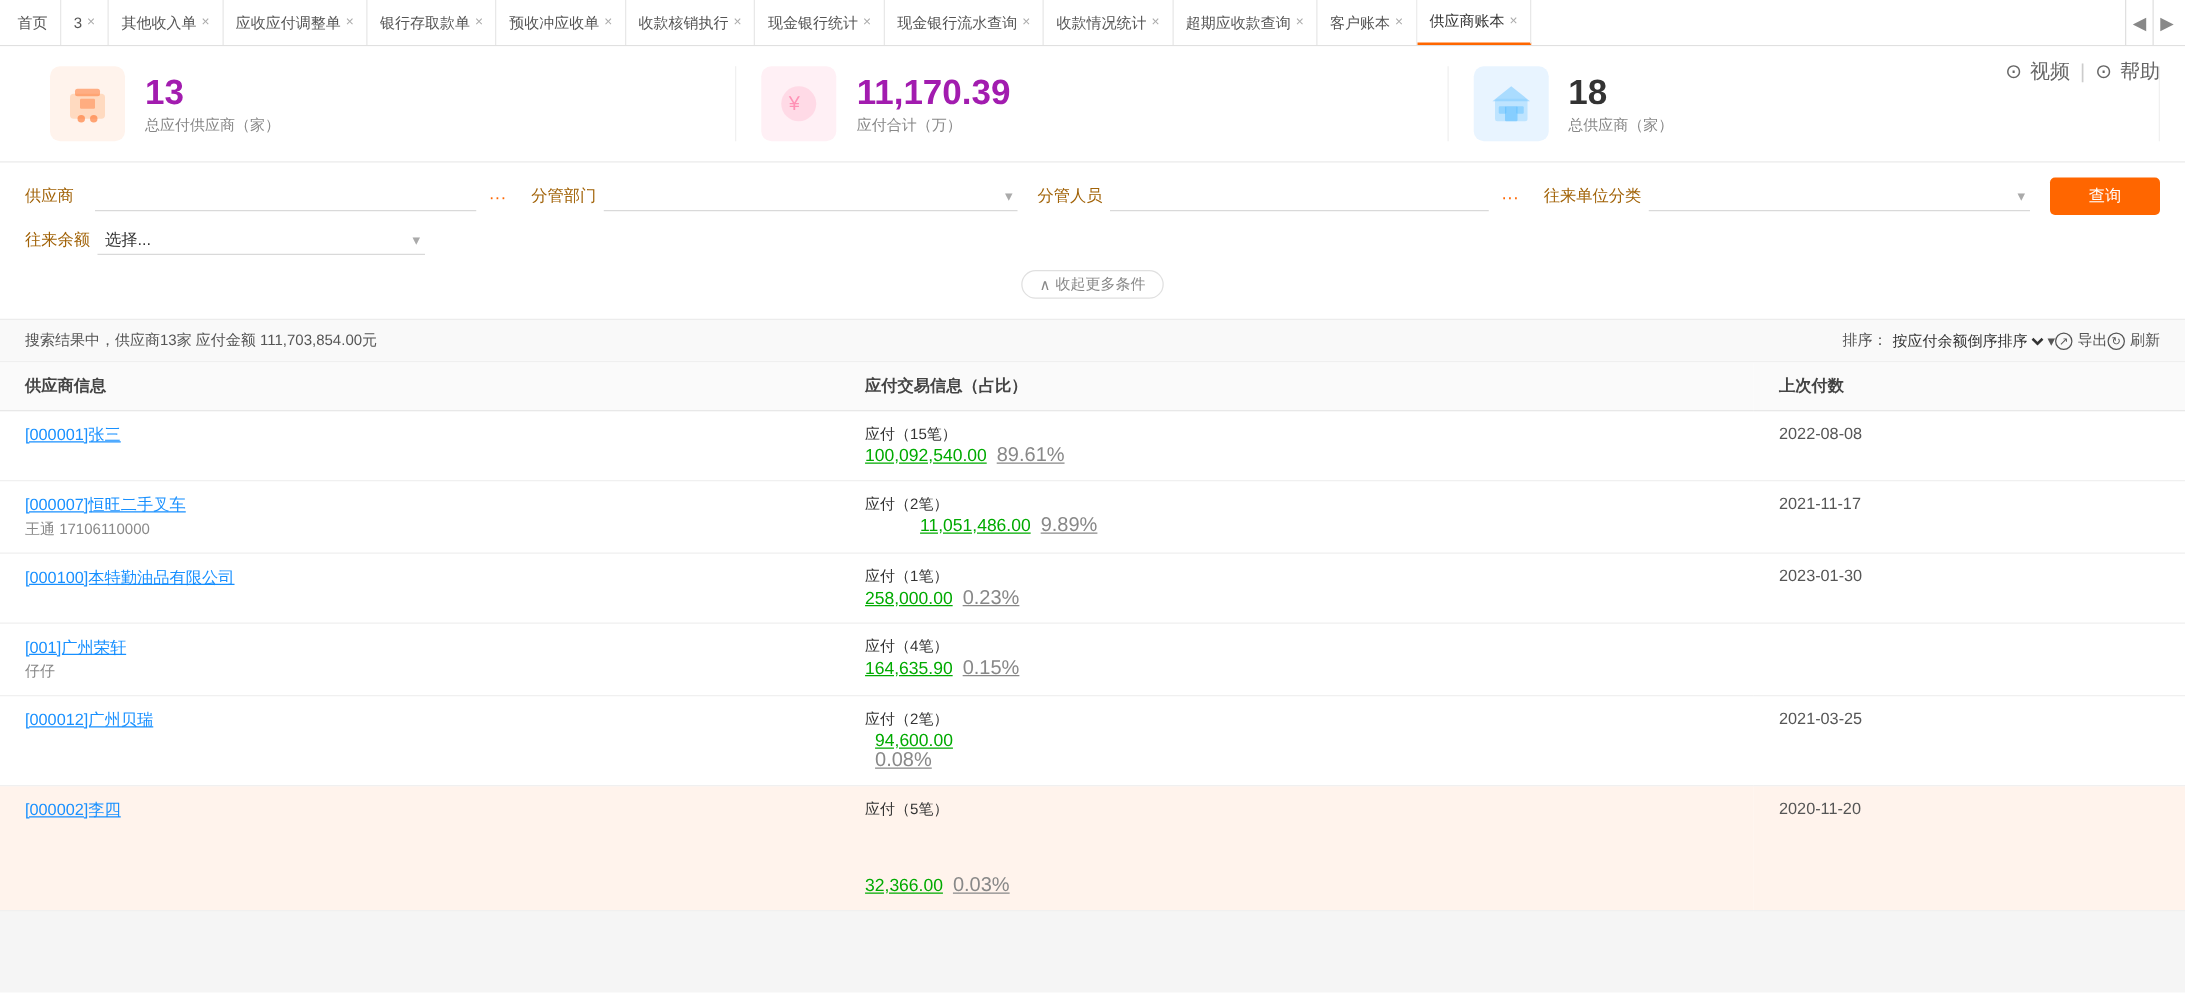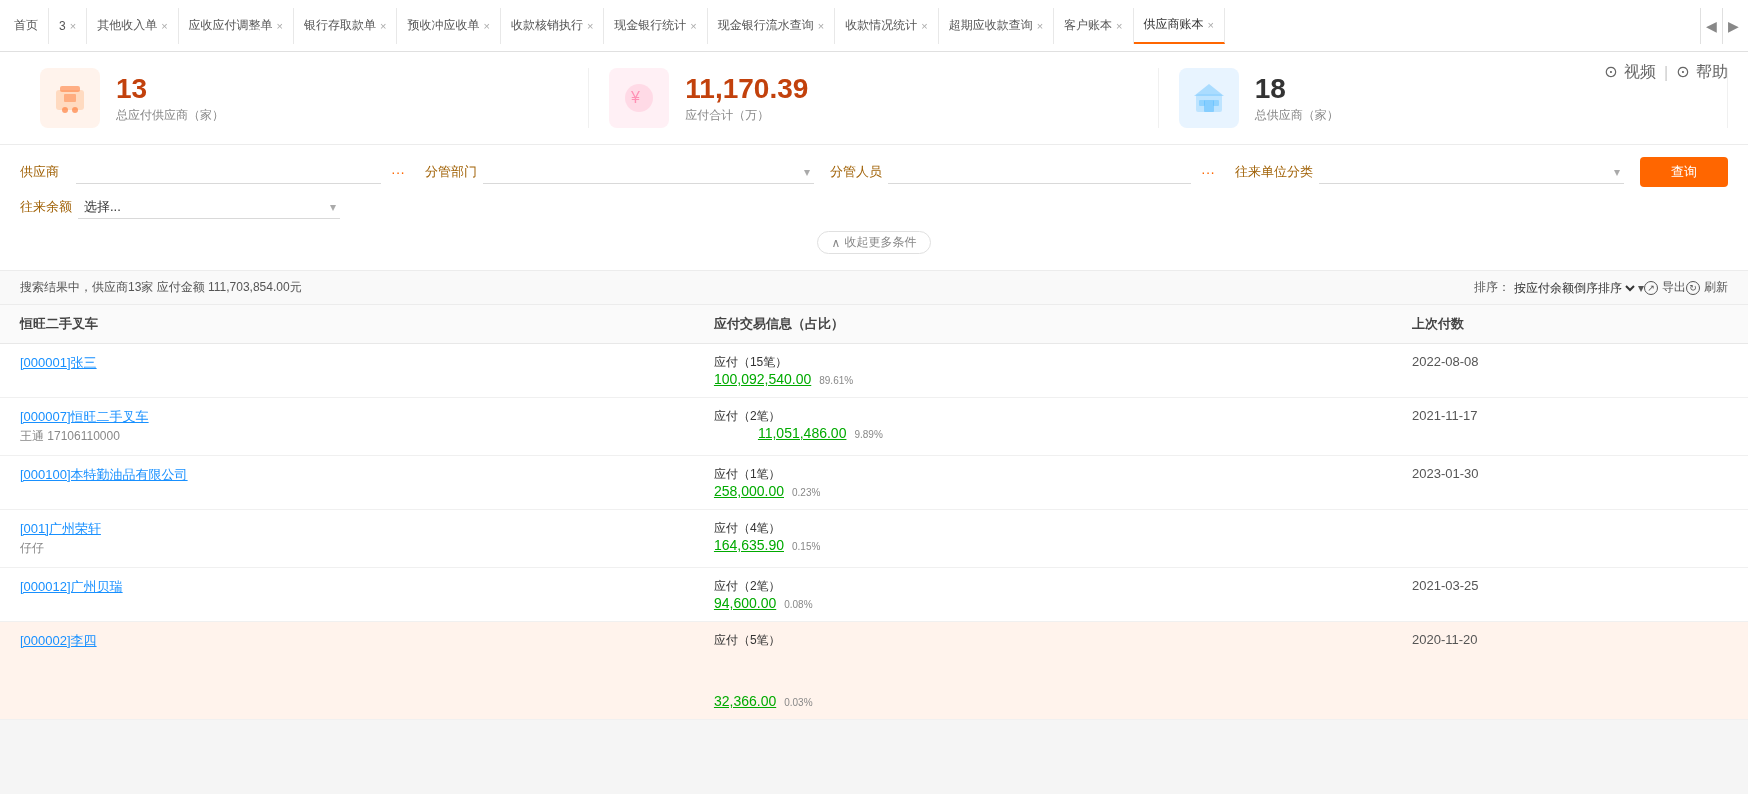--- a/index.html
+++ b/index.html
@@ -4,21 +4,21 @@
   <style>
     * { box-sizing: border-box; margin: 0; padding: 0; }
     body { font-family: 'Microsoft YaHei', Arial, sans-serif; font-size: 13px; background: #f5f5f5; color: #333; }
 
     
     .top-nav {
       display: flex;
       align-items: center;
       background: #fff;
       border-bottom: 1px solid #e0e0e0;
-      height: 52px;
+      height: 37px;
       padding: 0 4px;
       overflow: hidden;
     }
     .nav-tab {
       display: flex;
       align-items: center;
       padding: 0 10px;
       height: 36px;
       white-space: nowrap;
       cursor: pointer;
@@ -76,21 +76,21 @@
       justify-content: center;
       margin-right: 16px;
       flex-shrink: 0;
     }
     .summary-icon.orange { background: #fff3ec; }
     .summary-icon.pink { background: #fff0f5; }
     .summary-icon.blue { background: #e8f4ff; }
     .summary-text .big-num {
       font-size: 28px;
       font-weight: bold;
-      color: #c2410c;
+      color: #a21caf;
       line-height: 1.2;
     }
     .summary-text .label {
       font-size: 12px;
       color: #888;
       margin-top: 2px;
     }
     .top-links {
       position: absolute;
       right: 20px;
@@ -281,22 +281,23 @@
     }
     .payable-amount {
       color: #00aa00;
       font-size: 14px;
       font-weight: 500;
       text-decoration: underline;
       cursor: pointer;
     }
     .payable-pct {
       color: #888;
-      font-size: 10px;
+      font-size: 16px;
       margin-left: 8px;
+      text-decoration: underline;
     }
     .last-pay-date {
       color: #555;
       font-size: 13px;
     }
 
     
     ::-webkit-scrollbar { width: 6px; height: 6px; }
     ::-webkit-scrollbar-thumb { background: #ccc; border-radius: 3px; }
   </style>
@@ -453,21 +454,21 @@
       <span class="circle-icon">↻</span>
       <span>刷新</span>
     </div>
   </div>
 </div>
 
 <div class="data-table-wrap">
   <table class="data-table">
     <thead>
       <tr>
-        <th id="th-supplier">恒旺二手叉车</th>
+        <th id="th-supplier">供应商信息</th>
         <th id="th-payable">应付交易信息（占比）</th>
         <th id="th-lastpay">上次付数</th>
       </tr>
     </thead>
     <tbody id="table-body">
     <tr>
           <td><span class="supplier-link">[000001]张三</span></td>
           <td>
             <div class="payable-count">应付（15笔）</div>
             <div style="display: flex; align-items: baseline;">
@@ -507,21 +508,21 @@
               <span class="payable-amount">164,635.90</span>
               <span class="payable-pct">0.15%</span>
             </div>
           </td>
           <td><span class="last-pay-date"></span></td>
         </tr>
         <tr>
           <td><span class="supplier-link">[000012]广州贝瑞</span></td>
           <td>
             <div class="payable-count">应付（2笔）</div>
-            <div style="display: flex; align-items: baseline;">
+            <div style="display: flex; align-items: baseline; flex-direction: column;">
               <span class="payable-amount">94,600.00</span>
               <span class="payable-pct">0.08%</span>
             </div>
           </td>
           <td><span class="last-pay-date">2021-03-25</span></td>
         </tr>
         <tr class="highlighted">
           <td><span class="supplier-link">[000002]李四</span></td>
           <td>
             <div class="payable-count">应付（5笔）</div>

